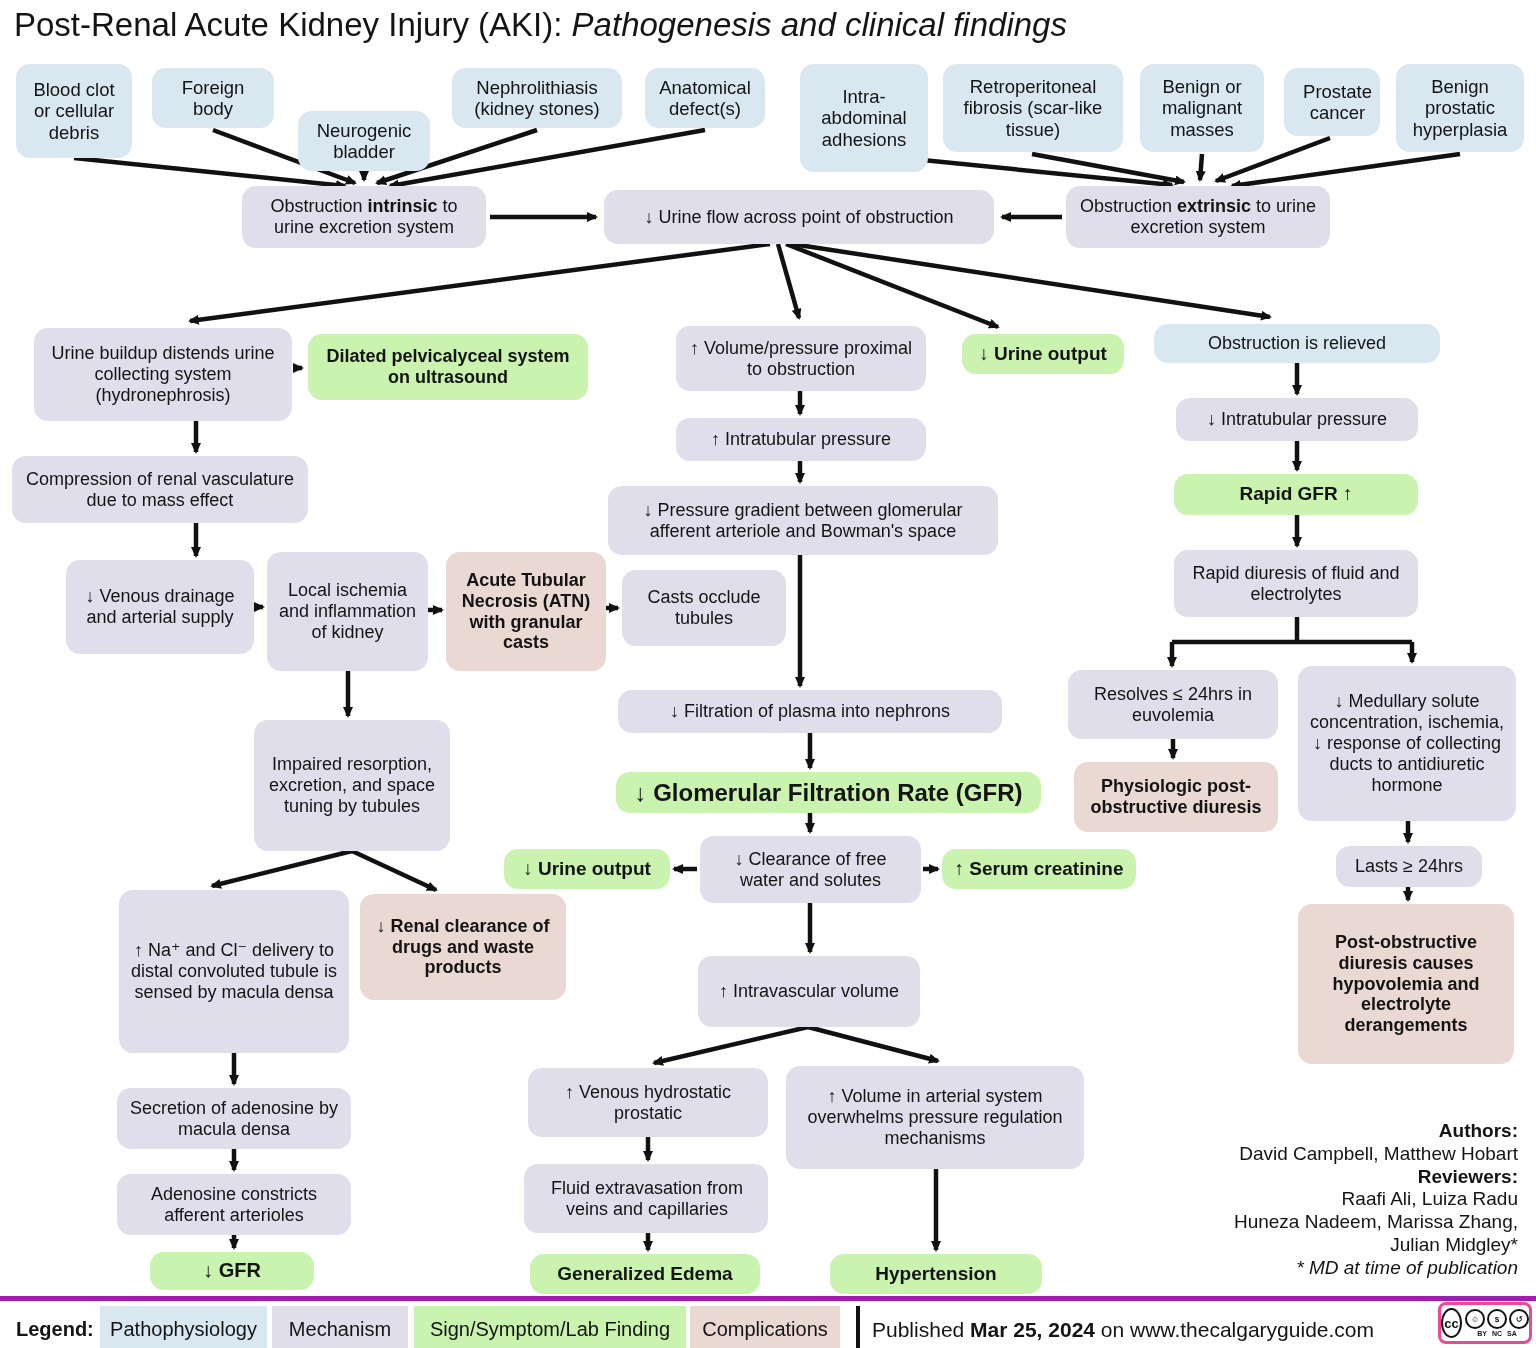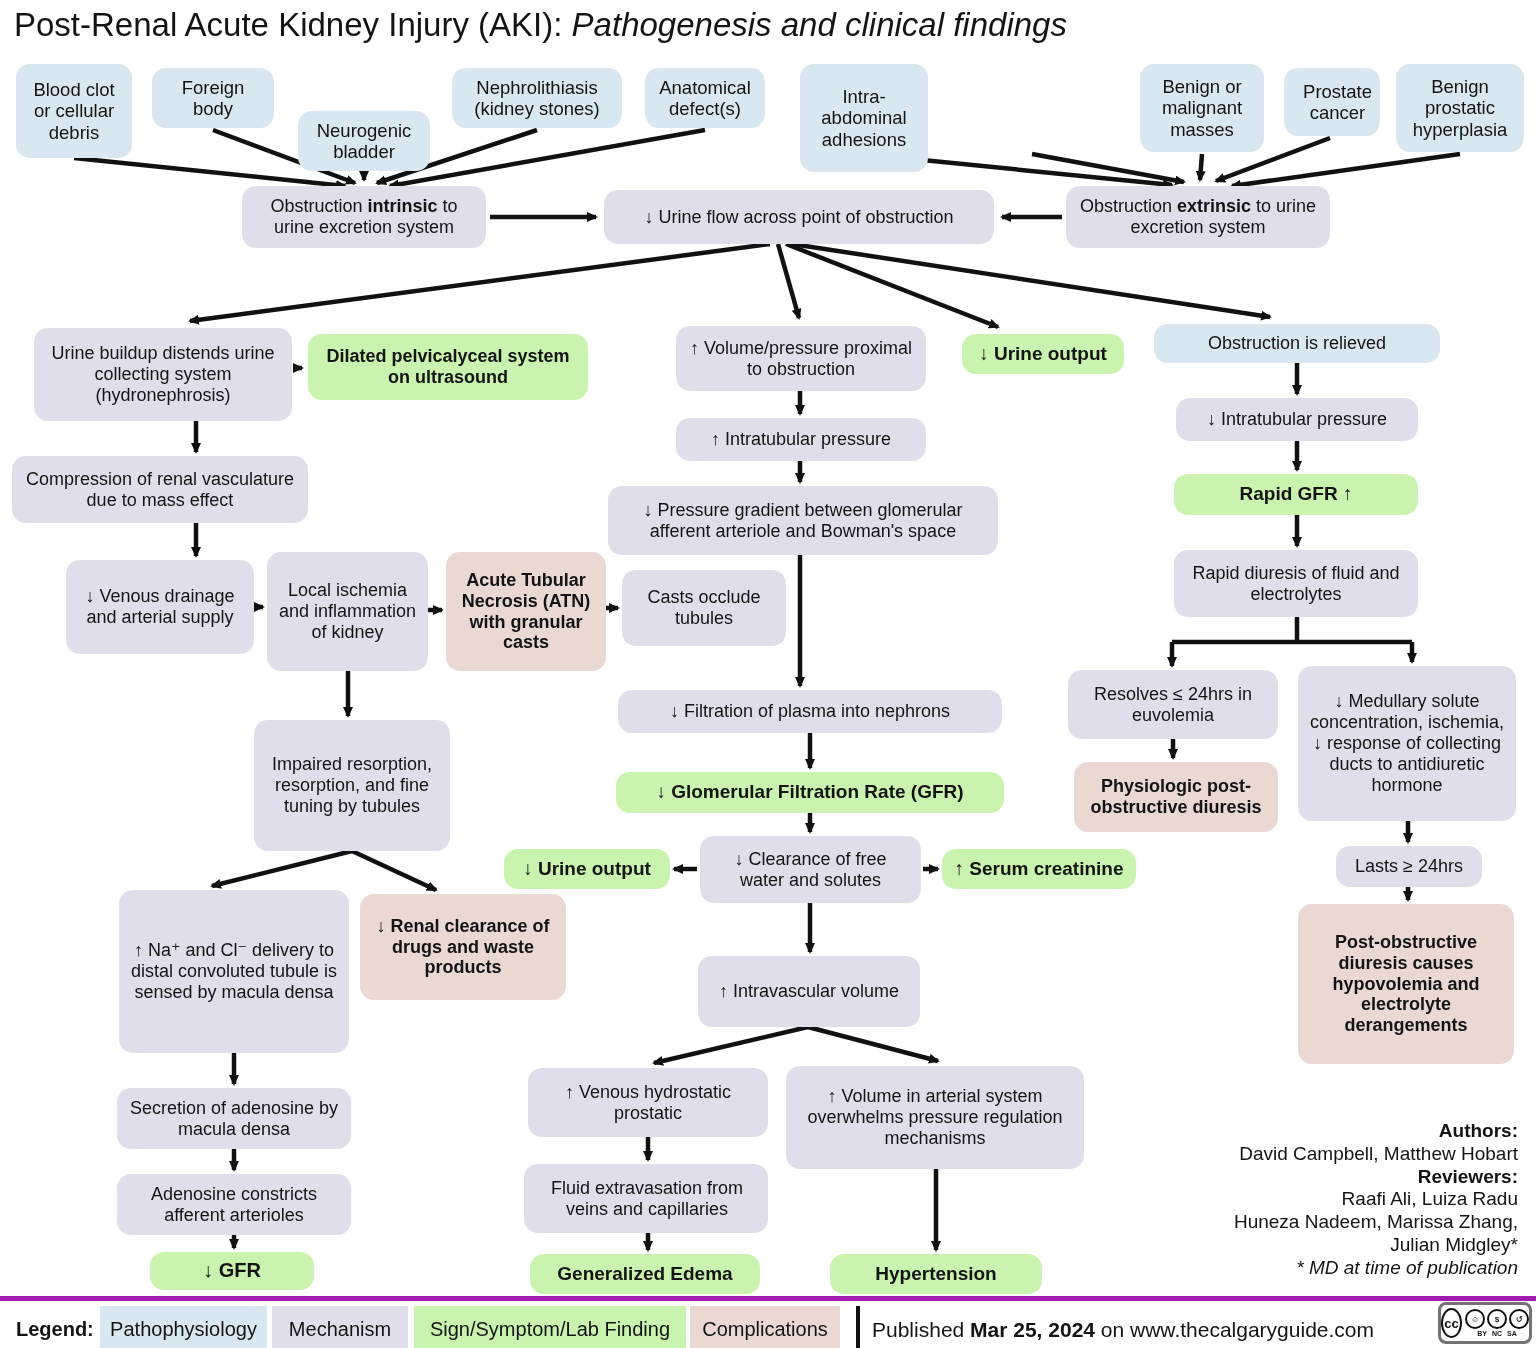--- a/index.html
+++ b/index.html
@@ -23,21 +23,21 @@
   #legendbar{position:absolute;left:0;top:1296px;width:1536px;height:52px;
              border-top:5px solid #a21caf;background:#fff;box-sizing:border-box;}
   .sw{position:absolute;top:5px;height:47px;display:flex;align-items:center;justify-content:center;
       font-size:20px;}
   #legend-label{position:absolute;left:16px;top:5px;height:47px;display:flex;align-items:center;
       font-weight:bold;font-size:20px;}
   #bar-divider{position:absolute;left:856px;top:5px;width:4px;height:47px;background:#111;}
   #published{position:absolute;left:872px;top:5px;height:47px;display:flex;align-items:center;
       font-size:21px;white-space:pre;}
   #published .b{font-weight:bold;}
-  #cc-badge{position:absolute;left:1438px;top:1302px;width:94px;height:42px;border:3px solid #737373;
+  #cc-badge{position:absolute;left:1438px;top:1302px;width:94px;height:42px;border:3px solid #ec4899;
       border-radius:8px;background:#fff;box-sizing:border-box;display:flex;align-items:center;
       justify-content:center;gap:3px;}
   .cc-big{width:26px;height:26px;border:2.5px solid #111;border-radius:50%;display:flex;
       align-items:center;justify-content:center;font-weight:bold;font-size:13px;}
   .cc-sm-wrap{display:flex;flex-direction:column;align-items:center;}
   .cc-sm-row{display:flex;gap:2px;}
   .cc-sm{width:16px;height:16px;border:2px solid #111;border-radius:50%;display:flex;
       align-items:center;justify-content:center;font-size:8px;font-weight:bold;}
   .cc-lbls{display:flex;gap:5px;font-size:7px;font-weight:bold;margin-top:1px;}
 </style>
@@ -115,51 +115,52 @@
       <line x1="1408" y1="887" x2="1408" y2="900" marker-end="url(#ah)"></line>
     </g>
   </svg>
 
   <div class="node blue cause" style="left:16px;top:64px;width:116px;height:94px;">Blood clot or cellular debris</div>
   <div class="node blue cause" style="left:152px;top:68px;width:122px;height:60px;">Foreign body</div>
   <div class="node blue cause" style="left:298px;top:68px;width:132px;height:60px;margin-top:43px;">Neurogenic bladder</div>
   <div class="node blue cause" style="left:452px;top:68px;width:170px;height:60px;">Nephrolithiasis (kidney stones)</div>
   <div class="node blue cause" style="left:645px;top:68px;width:120px;height:60px;">Anatomical defect(s)</div>
   <div class="node blue cause" style="left:800px;top:64px;width:128px;height:108px;">Intra-abdominal adhesions</div>
+  <div class="node blue cause" style="left:943px;top:64px;width:180px;height:88px;">Retroperitoneal fibrosis (scar-like tissue)</div>
   <div class="node blue cause" style="left:1140px;top:64px;width:124px;height:88px;">Benign or malignant masses</div>
   <div class="node blue cause" style="left:1284px;top:68px;width:96px;height:68px;padding-left:21px;">Prostate cancer</div>
   <div class="node blue cause" style="left:1396px;top:64px;width:128px;height:88px;">Benign prostatic hyperplasia</div>
 
   <div class="node lav" style="left:242px;top:186px;width:244px;height:62px;">
       <span><span>Obstruction </span><span class="emph">intrinsic</span><span> to urine excretion system</span></span>
     </div>
   <div class="node lav" style="left:604px;top:190px;width:390px;height:54px;">↓ Urine flow across point of obstruction</div>
   <div class="node lav" style="left:1066px;top:186px;width:264px;height:62px;">
       <span><span>Obstruction </span><span class="emph">extrinsic</span><span> to urine excretion system</span></span>
     </div>
 
   <div class="node lav" style="left:34px;top:328px;width:258px;height:93px;">Urine buildup distends urine collecting system (hydronephrosis)</div>
   <div class="node green" style="left:308px;top:334px;width:280px;height:66px;">Dilated pelvicalyceal system on ultrasound</div>
   <div class="node lav" style="left:12px;top:456px;width:296px;height:67px;">Compression of renal vasculature due to mass effect</div>
   <div class="node lav" style="left:66px;top:560px;width:188px;height:94px;">↓ Venous drainage and arterial supply</div>
   <div class="node lav" style="left:267px;top:552px;width:161px;height:119px;">Local ischemia and inflammation of kidney</div>
   <div class="node rose" style="left:446px;top:552px;width:160px;height:119px;">Acute Tubular Necrosis (ATN) with granular casts</div>
   <div class="node lav" style="left:622px;top:570px;width:164px;height:76px;">Casts occlude tubules</div>
-  <div class="node lav" style="left:254px;top:720px;width:196px;height:131px;">Impaired resorption, resorption, and fine tuning by tubules</div>
+  <div class="node lav" style="left:254px;top:720px;width:196px;height:131px;">Impaired resorption, excretion, and space tuning by tubules</div>
   <div class="node lav" style="left:119px;top:890px;width:230px;height:163px;">↑ Na⁺ and Cl⁻ delivery to distal convoluted tubule is sensed by macula densa</div>
   <div class="node rose" style="left:360px;top:894px;width:206px;height:106px;">↓ Renal clearance of drugs and waste products</div>
   <div class="node lav" style="left:117px;top:1088px;width:234px;height:61px;">Secretion of adenosine by macula densa</div>
   <div class="node lav" style="left:117px;top:1174px;width:234px;height:61px;">Adenosine constricts afferent arterioles</div>
   <div class="node green" style="left:150px;top:1252px;width:164px;height:38px;font-size:20px;">↓ GFR</div>
 
   <div class="node lav" style="left:676px;top:326px;width:250px;height:65px;">↑ Volume/pressure proximal to obstruction</div>
   <div class="node lav" style="left:676px;top:418px;width:250px;height:43px;">↑ Intratubular pressure</div>
   <div class="node lav" style="left:608px;top:486px;width:390px;height:69px;">↓ Pressure gradient between glomerular afferent arteriole and Bowman's space</div>
   <div class="node lav" style="left:618px;top:690px;width:384px;height:43px;">↓ Filtration of plasma into nephrons</div>
-  <div class="node green" style="left:616px;top:772px;width:388px;height:41px;font-size:19px;">↓ Glomerular Filtration Rate (GFR)</div>
+  <div class="node green" style="left:616px;top:772px;width:425px;height:41px;font-size:24px;">↓ Glomerular Filtration Rate (GFR)</div>
   <div class="node lav" style="left:700px;top:836px;width:221px;height:67px;">↓ Clearance of free water and solutes</div>
   <div class="node green" style="left:962px;top:334px;width:162px;height:40px;font-size:19px;">↓ Urine output</div>
   <div class="node green" style="left:504px;top:849px;width:166px;height:40px;font-size:19px;">↓ Urine output</div>
   <div class="node green" style="left:942px;top:849px;width:194px;height:40px;font-size:19px;">↑ Serum creatinine</div>
   <div class="node lav" style="left:698px;top:956px;width:222px;height:71px;">↑ Intravascular volume</div>
   <div class="node lav" style="left:528px;top:1068px;width:240px;height:69px;">↑ Venous hydrostatic prostatic</div>
   <div class="node lav" style="left:786px;top:1066px;width:298px;height:103px;">↑ Volume in arterial system overwhelms pressure regulation mechanisms</div>
   <div class="node lav" style="left:524px;top:1164px;width:244px;height:69px;padding-left:12px;">Fluid extravasation from veins and capillaries</div>
   <div class="node green" style="left:530px;top:1254px;width:230px;height:40px;font-size:19px;">Generalized Edema</div>
   <div class="node green" style="left:830px;top:1254px;width:212px;height:40px;font-size:19px;">Hypertension</div>

